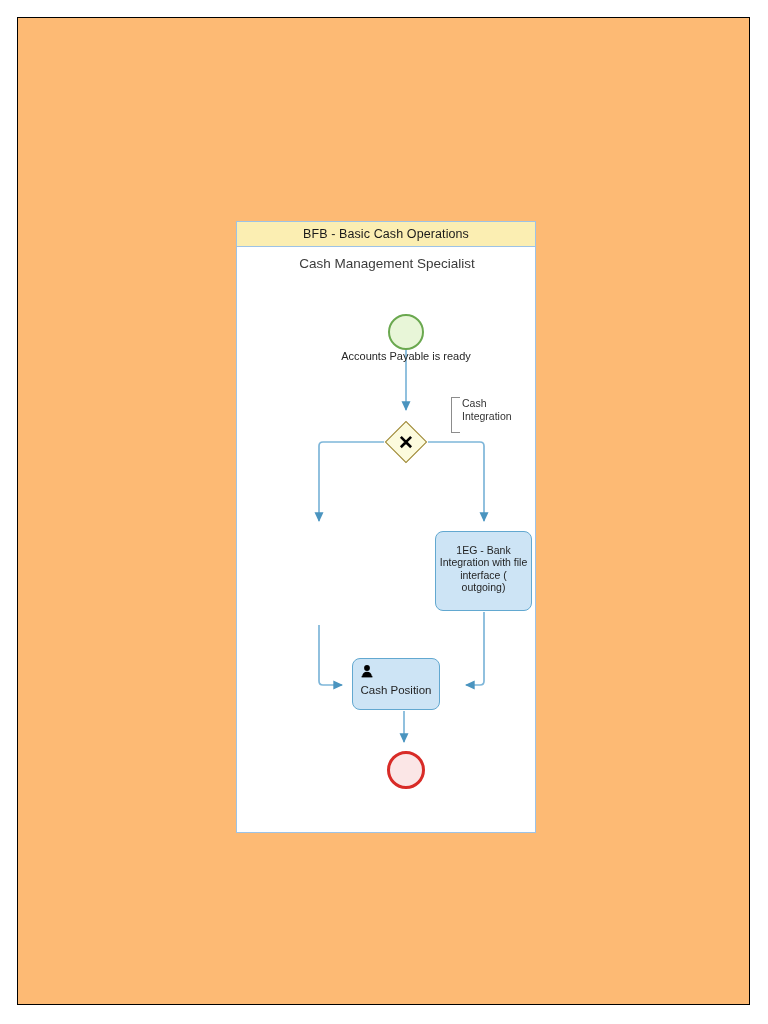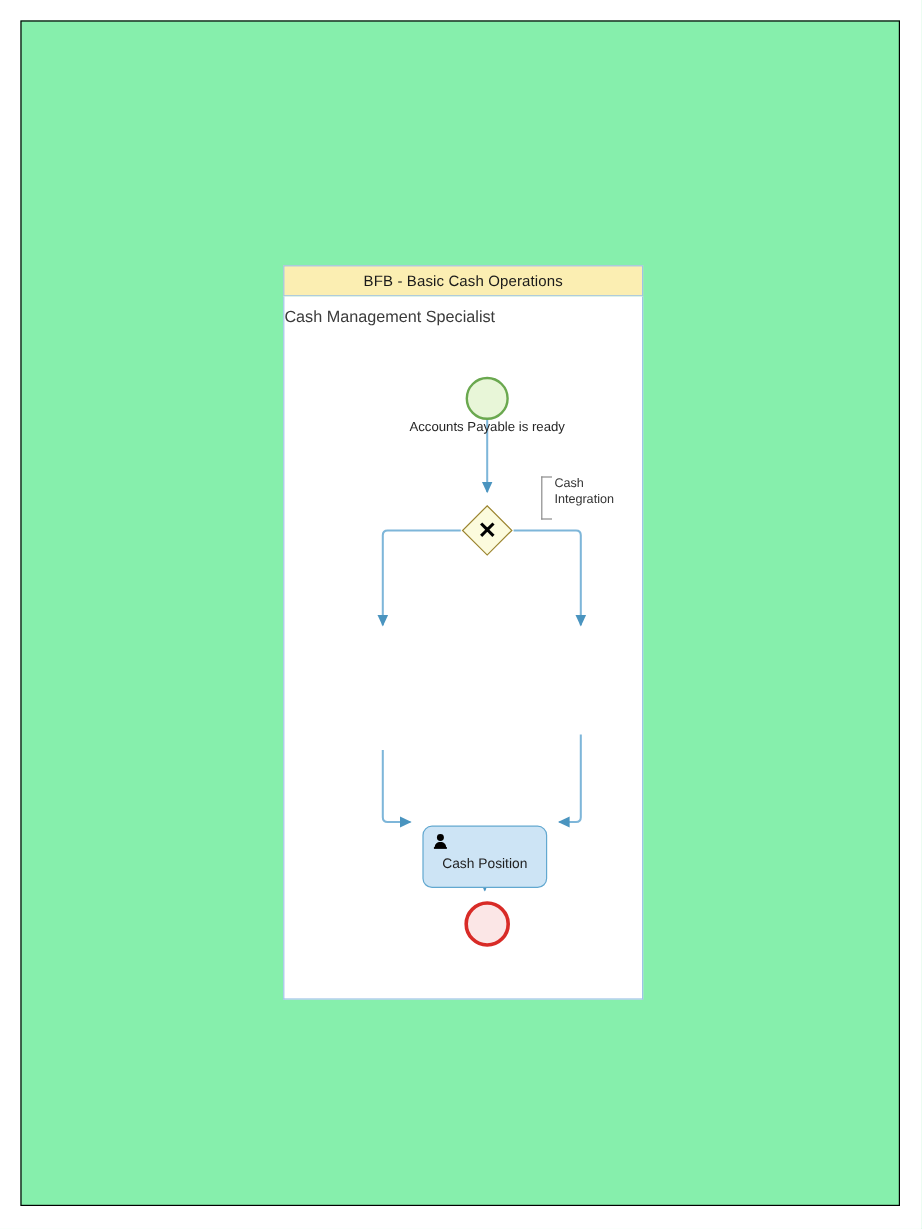--- a/index.html
+++ b/index.html
@@ -17,21 +17,21 @@
   }
 
   
   #page-sheet {
     position: absolute;
     left: 17px;
     top: 17px;
     width: 733px;
     height: 988px;
     border: 1px solid #000000;
-    background: #86efac;
+    background: #fdba74;
     box-sizing: border-box;
     text-decoration: underline;
   }
 
   
   #pool {
     position: absolute;
     left: 218px;
     top: 203px;
     width: 300px;
@@ -66,21 +66,21 @@
     background: #ffffff;
     border: 1px solid #9dc3e6;
     border-top: none;
     box-sizing: border-box;
   }
   #lane-label {
     position: absolute;
     left: 0;
     top: 9px;
     width: 300px;
-    text-align: left;
+    text-align: center;
     font-size: 13.5px;
     color: #3b3b3b;
   }
 
   
   #connectors {
     position: absolute;
     left: 0;
     top: 0;
     width: 768px;
@@ -215,22 +215,22 @@
   #task-16r .task-label { top: 12px; }
   #task-1eg {
     left: 417px;
     top: 513px;
     width: 97px;
     height: 80px;
   }
   #task-1eg .task-label { top: 12px; }
   #task-cash-position {
     left: 334px;
-    top: 670px;
-    width: 104px;
+    top: 640px;
+    width: 88px;
     height: 52px;
     padding-left: 15px;
   }
   #task-cash-position .task-label {
     top: 25px;
     font-size: 11.5px;
   }
   #cash-position-user-icon {
     position: absolute;
     left: 7px;
@@ -285,20 +285,23 @@
     <div id="gateway-diamond"></div>
     <div id="gateway-x">✕</div>
   </div>
 
   <div id="annotation">
     <div id="annotation-bracket"></div>
     <div id="annotation-text">Cash Integration</div>
   </div>
 
 
+  <div class="task" id="task-1eg">
+    <div class="task-label">1EG - Bank Integration with file interface ( outgoing)</div>
+  </div>
 
   <div class="task" id="task-cash-position">
     <svg id="cash-position-user-icon" viewBox="0 0 14 14" xmlns="http://www.w3.org/2000/svg">
       <circle cx="7" cy="4" r="2.9" fill="#000000"></circle>
       <path d="M 2.2 12.6 C 2.2 9.2 4.2 7.7 7 7.7 C 9.8 7.7 11.8 9.2 11.8 12.6 Z" fill="#000000"></path>
       <rect x="1.6" y="11.9" width="10.8" height="1.5" fill="#000000"></rect>
     </svg>
     <div class="task-label">Cash Position</div>
   </div>
 

